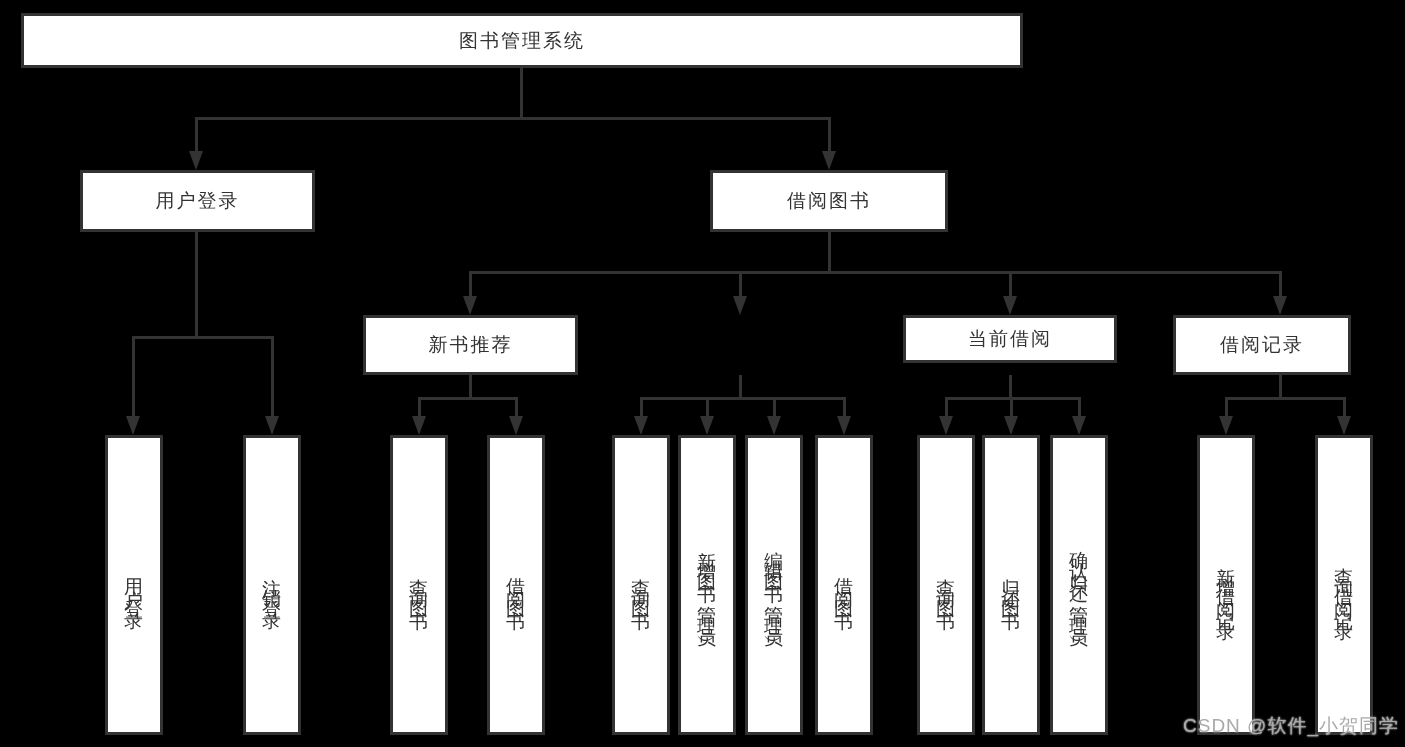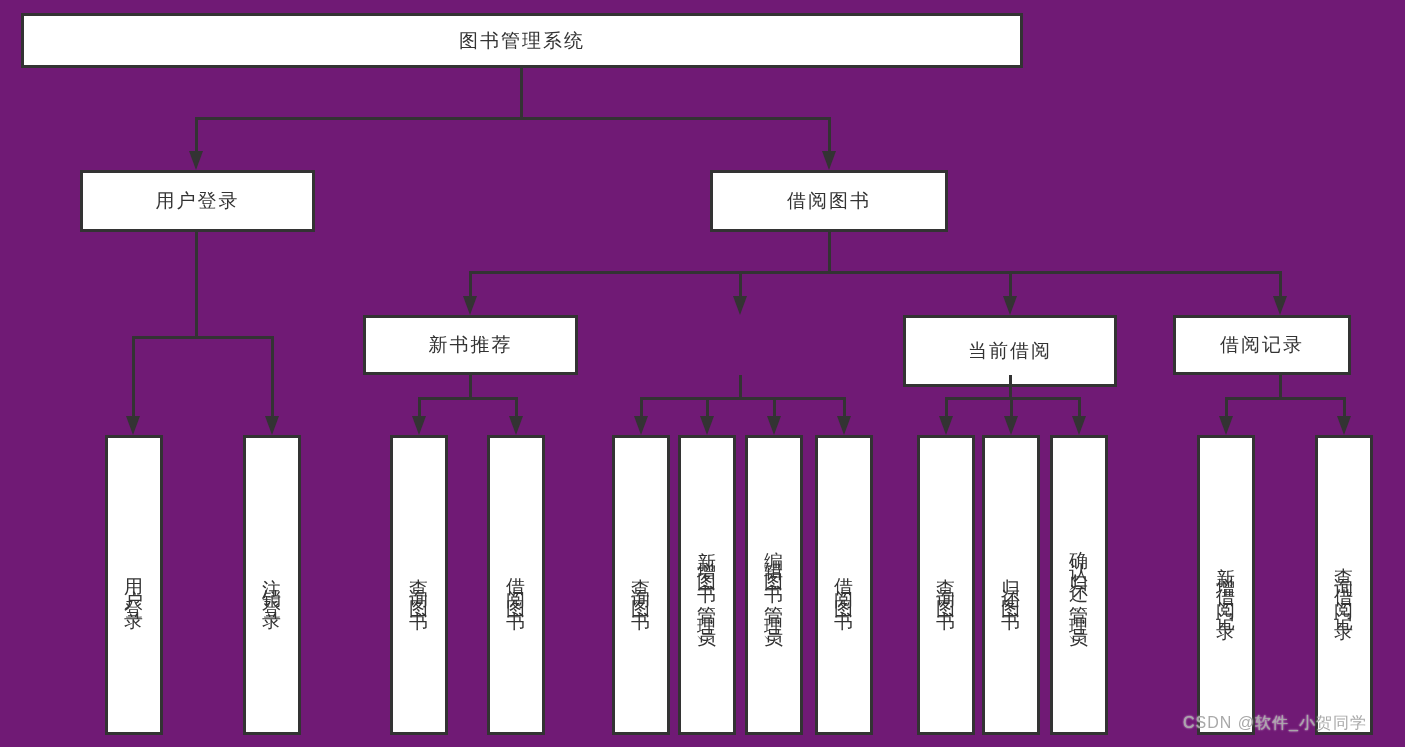--- a/index.html
+++ b/index.html
@@ -1,34 +1,34 @@
 <!DOCTYPE html>
 <html><head>
 <meta charset="utf-8">
 <style>
   * { margin:0; padding:0; box-sizing:border-box; }
   html,body { background:#ffffff; }
   body { font-family:"Liberation Sans","DejaVu Sans",sans-serif; }
-  .canvas { position:relative; width:1405px; height:747px; background:#701a75; overflow:hidden; }
+  .canvas { position:relative; width:1405px; height:747px; background:#000000; overflow:hidden; }
 
   .box { position:absolute; background:#ffffff; border:3px solid #333333;
          display:flex; align-items:center; justify-content:center; color:#333333; }
   .box.h span { font-size:19px; letter-spacing:2px; white-space:nowrap; }
   .box.v { width:58px; top:435px; height:300px; }
   .box.v span { writing-mode:vertical-rl; text-orientation:mixed; font-size:19px;
                 letter-spacing:11px; line-height:1; }
 
   .vline, .hline { position:absolute; background:#333333; }
   .vline { width:3px; }
   .hline { height:3px; }
   .arrow { position:absolute; width:0; height:0;
            border-left:7px solid transparent; border-right:7px solid transparent;
            border-top:19px solid #333333; }
 
-  .watermark { position:absolute; left:1183px; top:713px; font-size:16px;
+  .watermark { position:absolute; left:1183px; top:713px; font-size:19px;
                color:#a9a9a9; letter-spacing:1px; white-space:nowrap;
                text-shadow:0 0 2px #ffffff; }
 </style>
 </head>
 <body>
 
 <div class="canvas">
 
   <div class="box h" style="left:21px; top:13px; width:1002px; height:55px;">
     <span>图书管理系统</span>
@@ -62,21 +62,21 @@
   <div class="vline" style="left:739px; top:272px; height:26px;"></div>
   <div class="arrow" style="left:733px; top:296px;"></div>
   <div class="vline" style="left:1009px; top:272px; height:26px;"></div>
   <div class="arrow" style="left:1003px; top:296px;"></div>
   <div class="vline" style="left:1279px; top:272px; height:26px;"></div>
   <div class="arrow" style="left:1273px; top:296px;"></div>
 
   <div class="box h" style="left:363px; top:315px; width:215px; height:60px;">
     <span>新书推荐</span>
   </div>
-  <div class="box h" style="left:903px; top:315px; width:214px; height:72px;text-align:center;">
+  <div class="box h" style="left:903px; top:315px; width:214px; height:48px;text-align:center;">
     <span>当前借阅</span>
   </div>
   <div class="box h" style="left:1173px; top:315px; width:178px; height:60px;">
     <span>借阅记录</span>
   </div>
 
   <div class="vline" style="left:469px; top:375px; height:24px;"></div>
   <div class="vline" style="left:739px; top:375px; height:24px;"></div>
   <div class="vline" style="left:1009px; top:375px; height:24px;"></div>
   <div class="vline" style="left:1279px; top:375px; height:24px;"></div>

